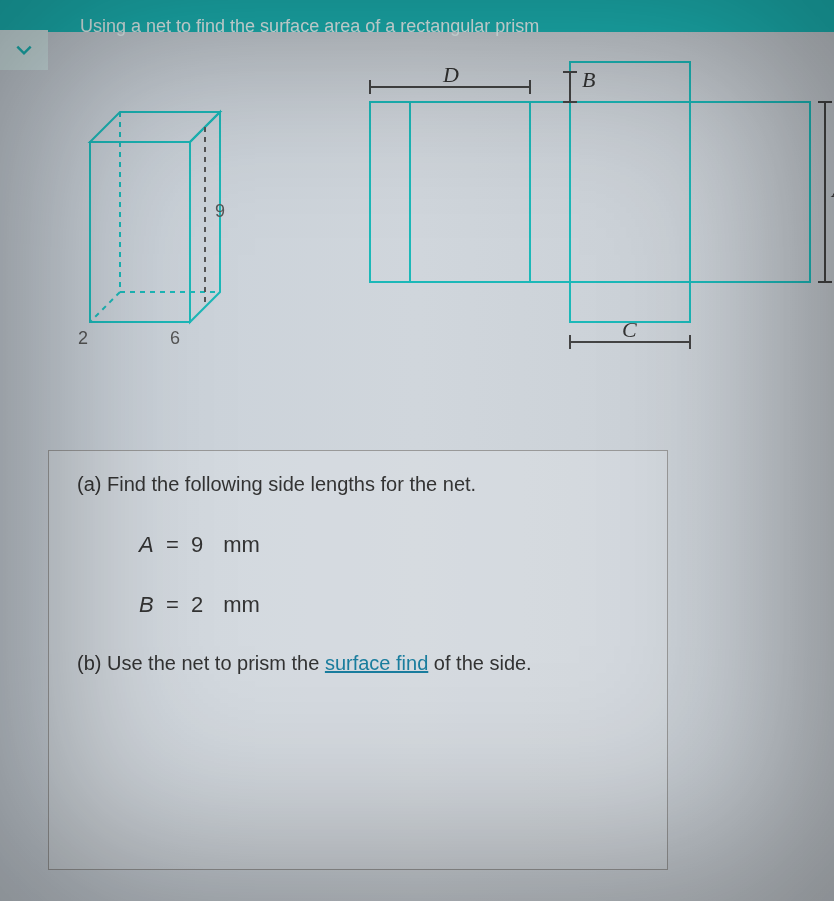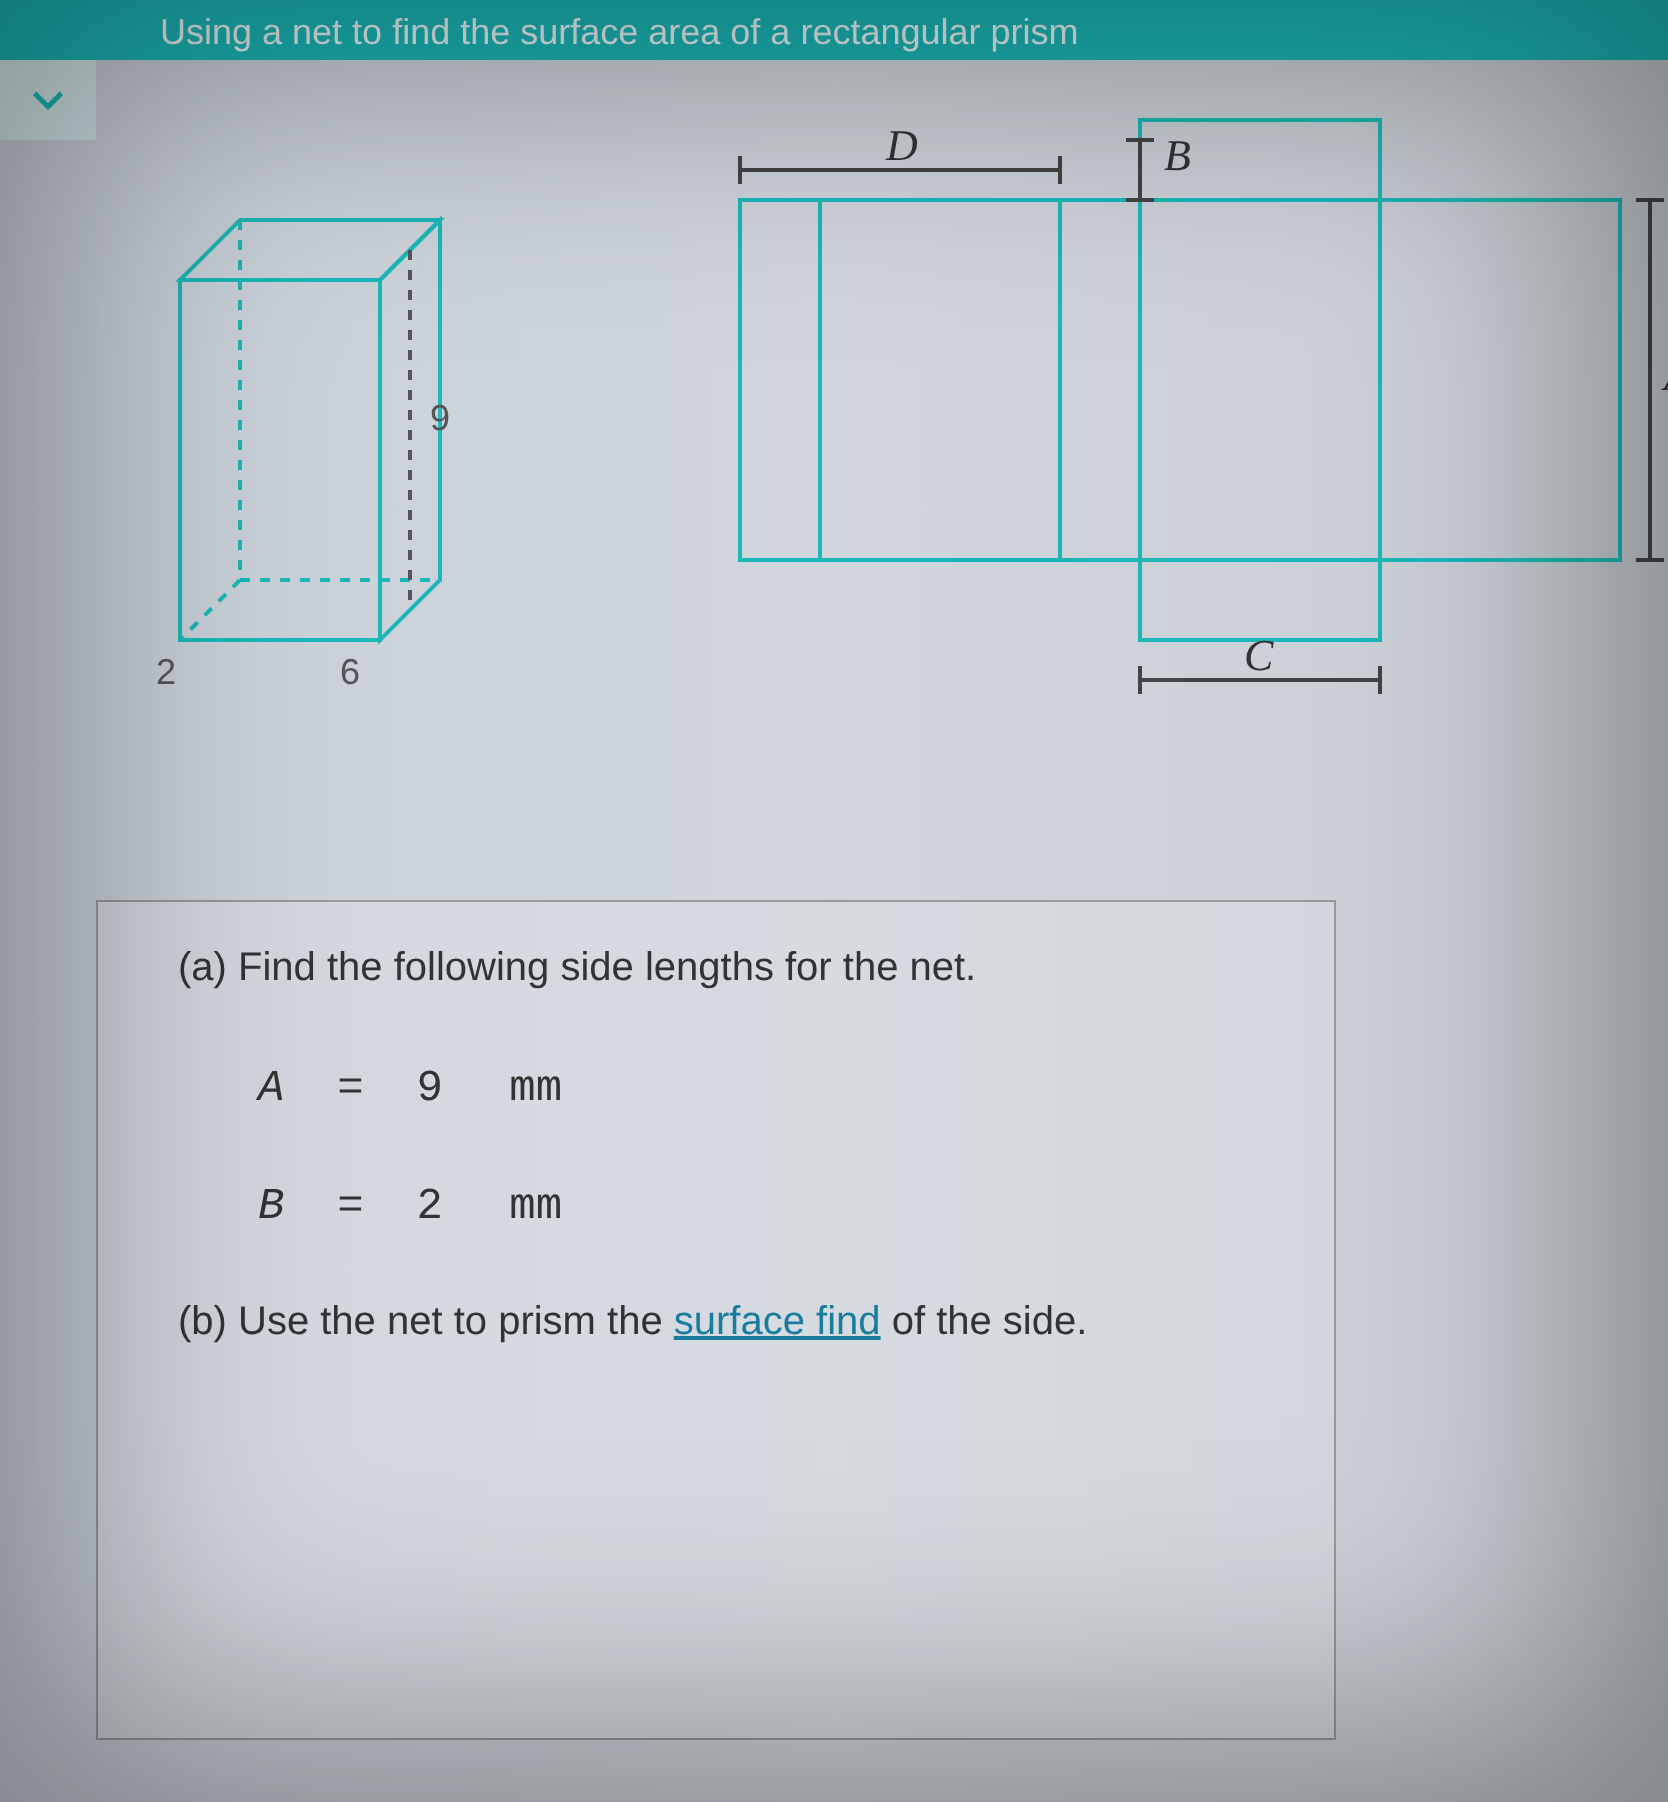--- a/index.html
+++ b/index.html
@@ -7,21 +7,21 @@
   width: 834px;
   height: 901px;
   font-family: Arial, sans-serif;
   background: linear-gradient(90deg, #c8d0d8 0%, #d0d6dc 50%, #c8ceD4 100%);
   position: relative;
   overflow: hidden;
 }
 .header {
   background: #1cb8b8;
   color: #e8f7f7;
-  padding: 6px 80px;
+  padding: 16px 80px;
   font-size: 18px;
   font-weight: 400;
   height: 30px;
 }
 .checkmark {
   position: absolute;
   top: 30px;
   left: 0;
   width: 48px;
   height: 40px;
@@ -57,32 +57,32 @@
 .dim-line { stroke: #444; stroke-width: 2; }
 .dim-label { font-family: 'Times New Roman', serif; font-style: italic; font-size: 22px; fill: #333; }
 .answer-box {
   position: absolute;
   left: 48px;
   top: 450px;
   width: 620px;
   height: 420px;
   border: 1px solid #999;
   background: rgba(230,232,236,0.3);
-  padding: 22px 40px;
+  padding: 22px 28px;
 }
 .question-text {
   font-size: 20px;
   color: #333;
   margin-bottom: 36px;
 }
 .answer-line {
-  font-family: Liberation Mono, monospace;
+  font-family: Liberation Sans, sans-serif;
   font-size: 22px;
   color: #333;
-  margin-left: 40px;
+  margin-left: 62px;
   margin-bottom: 34px;
 }
 .var { font-style: italic; }
 .answer-line .val { display: inline-block; min-width: 20px; }
 .input-wrap {
   display: inline-block;
   border-right: 2px solid #333;
   padding-right: 1px;
   margin-right: 2px;
 }

